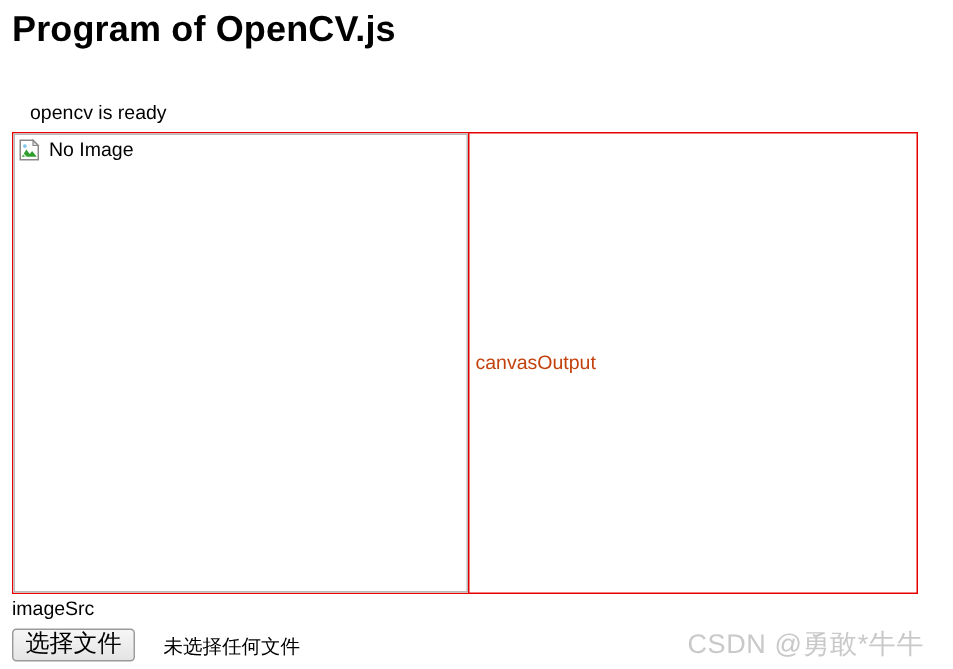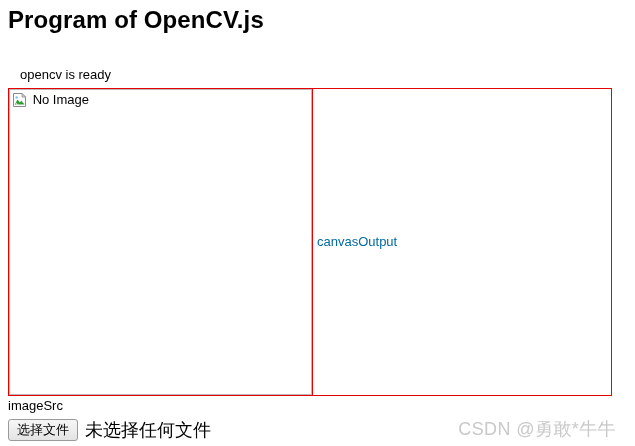--- a/index.html
+++ b/index.html
@@ -98,21 +98,21 @@
     line-height: 16px;
     color: #000;
   }
   .canvas-label {
     position: absolute;
     left: 4px;
     top: 50%;
     transform: translateY(-50%);
     font-size: 13px;
     line-height: 16px;
-    color: #0369a1;
+    color: #c2410c;
     white-space: nowrap;
   }
   .field-label {
     position: absolute;
     left: 0;
     top: 398px;
     font-size: 13px;
     line-height: 16px;
     color: #000;
   }
@@ -121,35 +121,35 @@
     left: 0;
     top: 419px;
     white-space: nowrap;
     font-size: 0;
   }
   .file-button {
     display: inline-block;
     vertical-align: middle;
     box-sizing: border-box;
     padding: 2px 8px 3px 8px;
-    font-size: 13px;
+    font-size: 16px;
     line-height: 15px;
     font-family: "Liberation Sans", "DejaVu Sans", sans-serif;
     color: #000;
     background: linear-gradient(#f6f6f6, #e4e4e4);
     border: 1px solid #9a9a9a;
     border-radius: 3px;
   }
   .file-status {
     display: inline-block;
     vertical-align: middle;
-    font-size: 18px;
+    font-size: 13px;
     line-height: 15px;
     color: #000;
-    margin-left: 7px;
+    margin-left: 19px;
   }
   .watermark {
     position: absolute;
     right: 19px;
     bottom: 8px;
     font-size: 18px;
     line-height: 18px;
     color: #c9c9c9;
     white-space: nowrap;
     letter-spacing: 0.4px;

